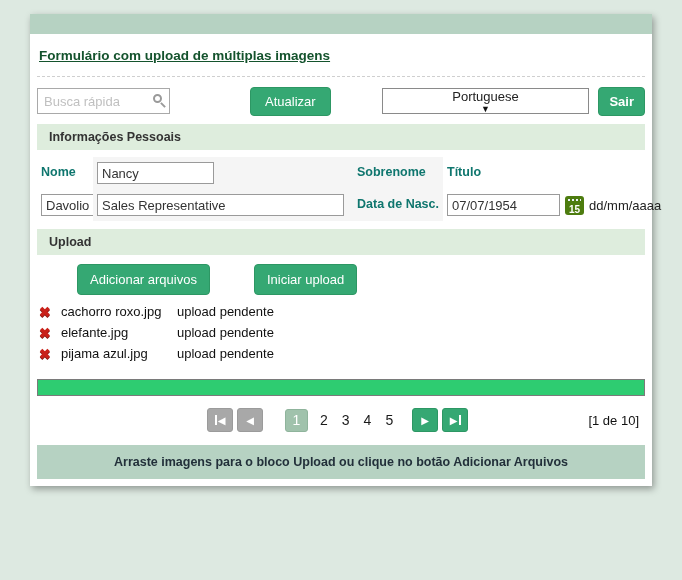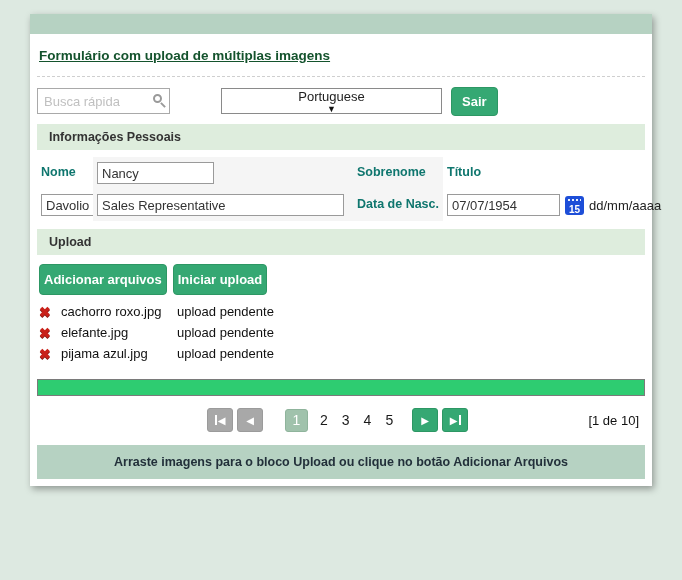--- a/index.html
+++ b/index.html
@@ -87,34 +87,34 @@
     font-size: 13px; color: #333; padding: 0 4px; outline: none;
     background: #fff;
   }
   .in-nome { width: 117px; }
   .in-sobrenome { width: 176px; }
   .in-titulo { width: 247px; }
   .in-data { width: 113px; }
   .datewrap { display: flex; align-items: center; gap: 5px; }
   .cal {
     width: 19px; height: 19px;
-    background: #1d4ed8; border-radius: 3px;
+    background: #4d7c0f; border-radius: 3px;
     position: relative; cursor: pointer;
     color: #fff; font-size: 10px; font-weight: bold;
     display: flex; align-items: flex-end; justify-content: center;
   }
   .cal::before {
     content: ""; position: absolute; top: 3px; left: 3px;
     width: 13px; height: 2px;
     background: repeating-linear-gradient(90deg,#e8f0fb 0 2px,transparent 2px 4px);
   }
   .datehint { font-size: 13px; color: #222; }
 
   .upload-buttons { display: flex; gap: 6px; margin: 9px 0 6px 2px; }
-  .upload-buttons .btn { padding: 7px 4px; font-weight: bold; }
+  .upload-buttons .btn { padding: 7px 12px; font-weight: normal; margin-left: 38px; }
 
   .filelist { margin: 2px 0 8px 2px; }
   .filerow {
     display: grid; grid-template-columns: 22px 116px auto;
     align-items: center; height: 21px; font-size: 13px; color: #111;
   }
   .xicon { color: #c9211a; font-size: 14px; font-weight: bold; cursor: pointer; line-height: 1; text-shadow: 0 1px 0 #7e120d; }
   .fstatus { color: #111; }
 
   .dropzone {
@@ -167,20 +167,21 @@
   <div class="topband"></div>
   <div class="body">
 
     <div class="title">Formulário com upload de múltiplas imagens</div>
 
     <div class="toolbar">
       <div class="search-box">
         <input type="text" placeholder="Busca rápida" style="">
         <span class="mag"></span>
       </div>
+      <button class="btn btn-atualizar">Atualizar</button>
       <div class="select">
         <span>Portuguese</span>
         <span class="caret">▼</span>
       </div>
       <button class="btn btn-sair">Sair</button>
     </div>
 
     <div class="band">Informações Pessoais</div>
 
     <div class="formgrid">

